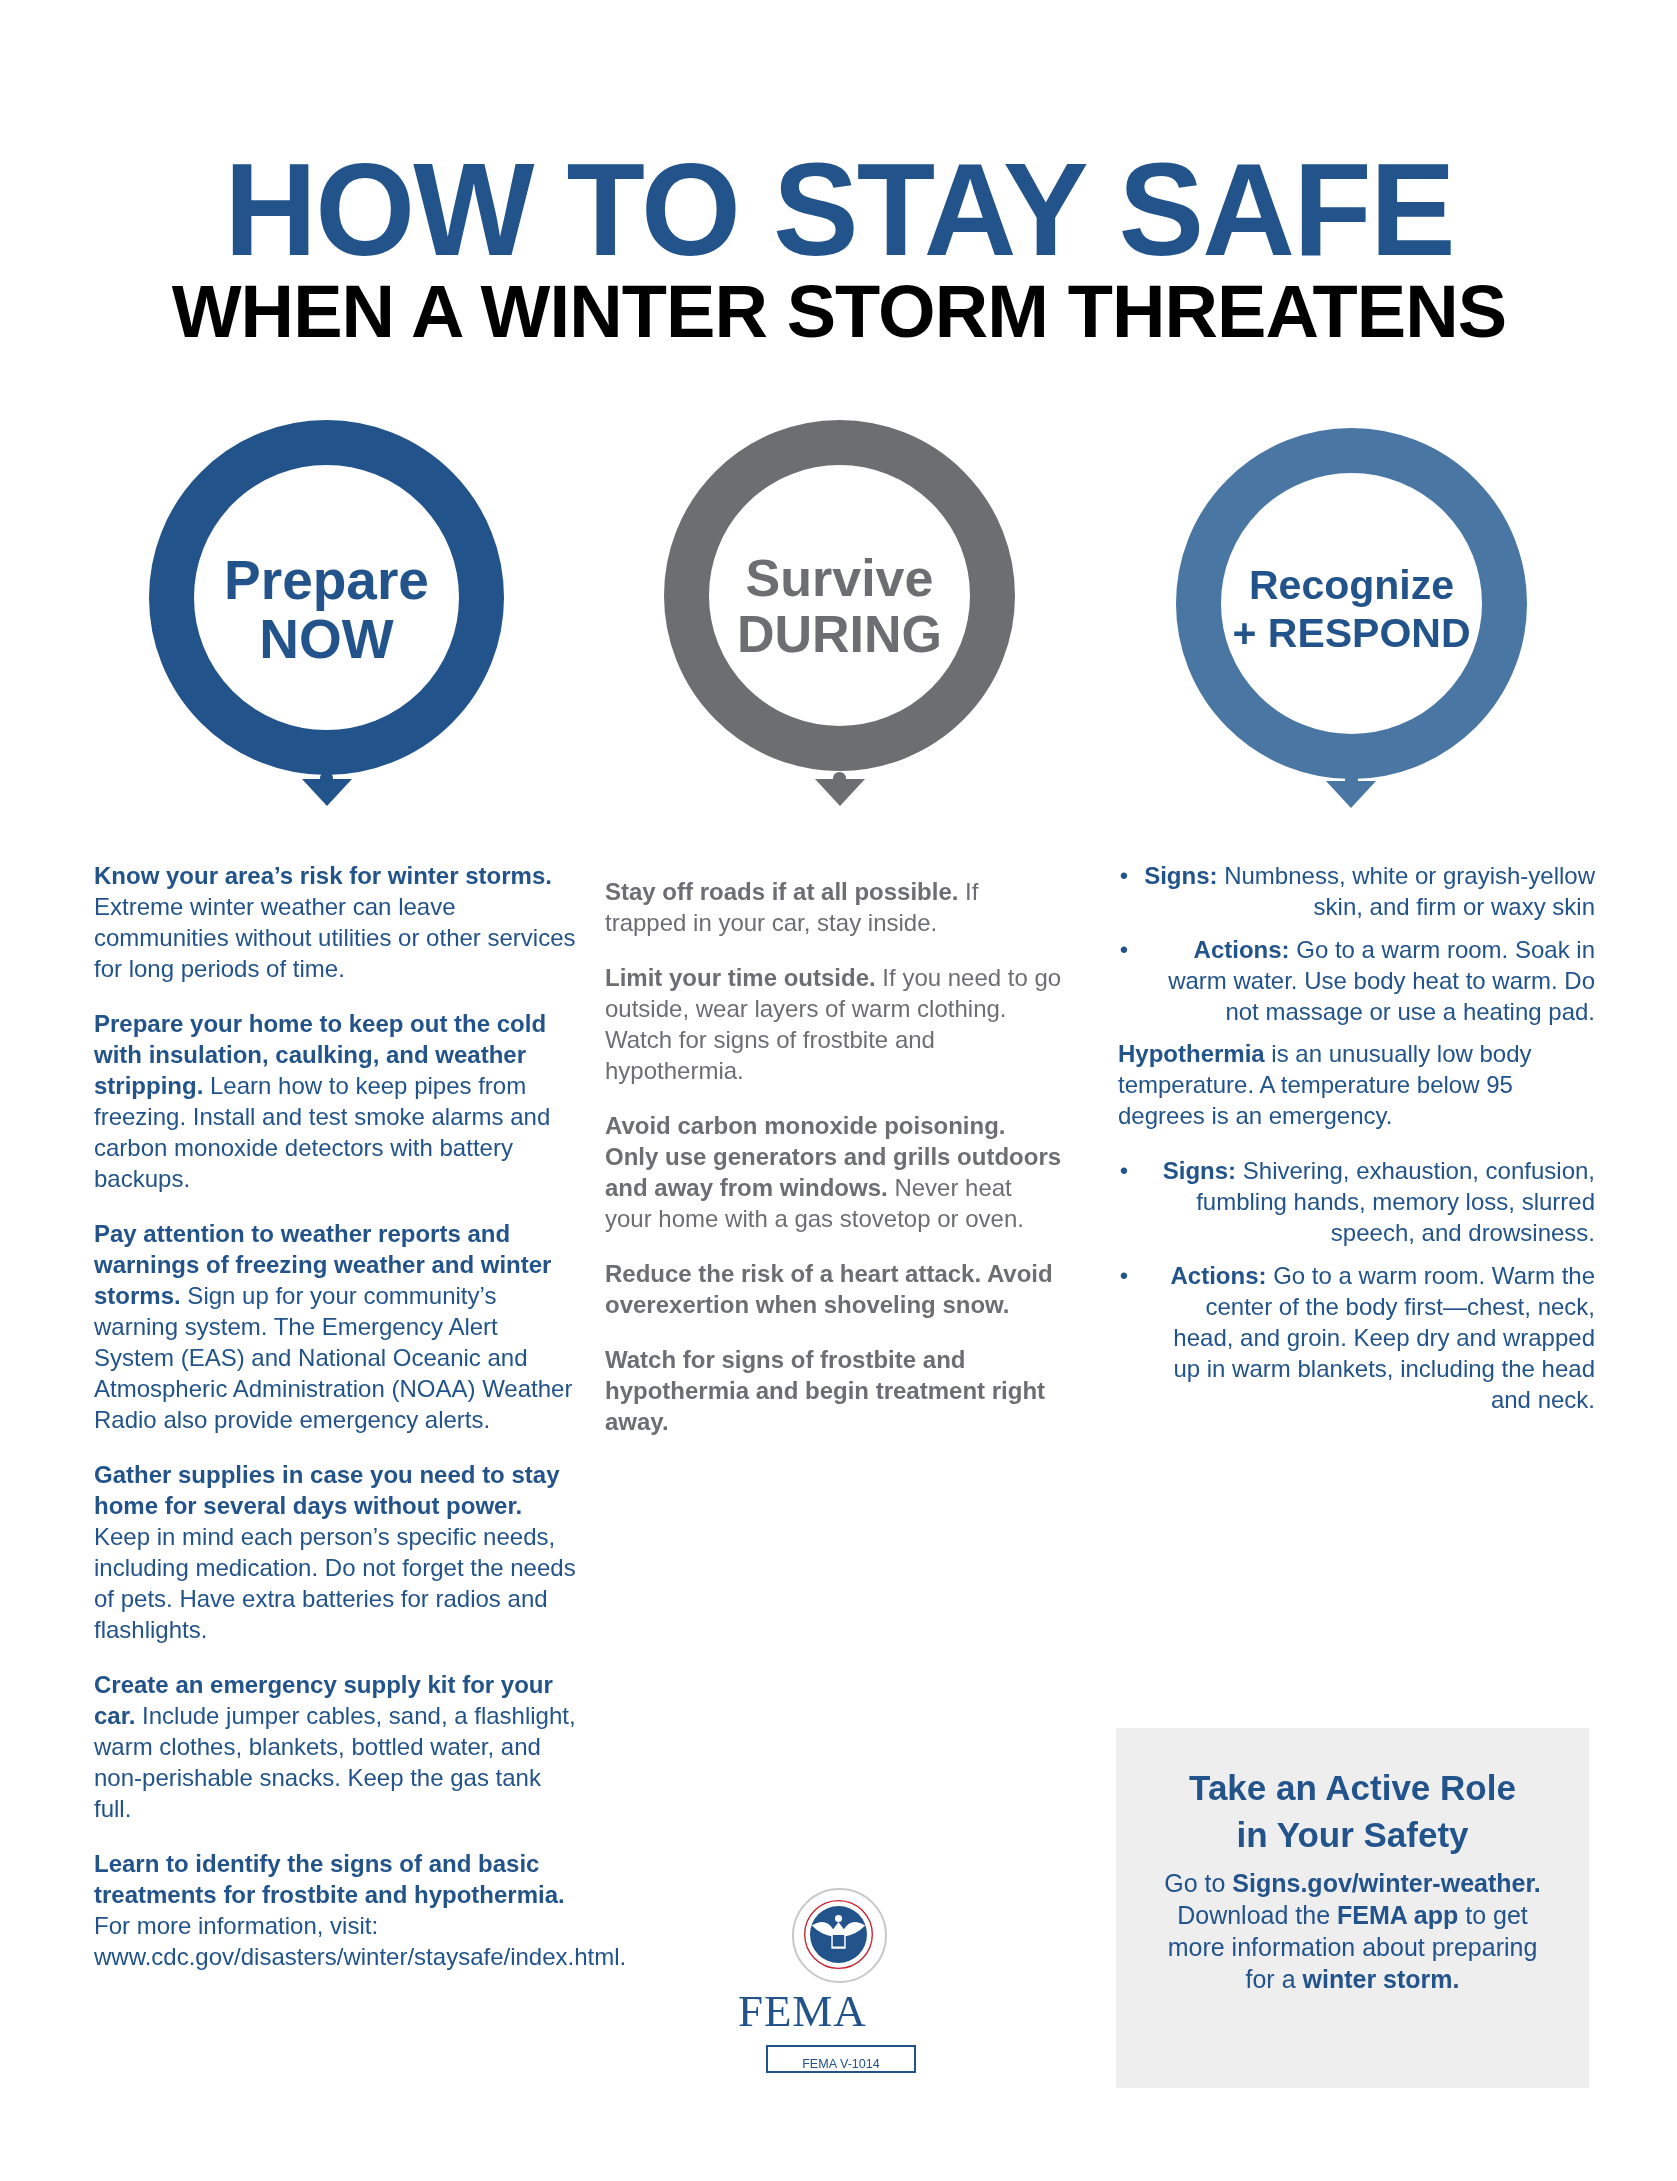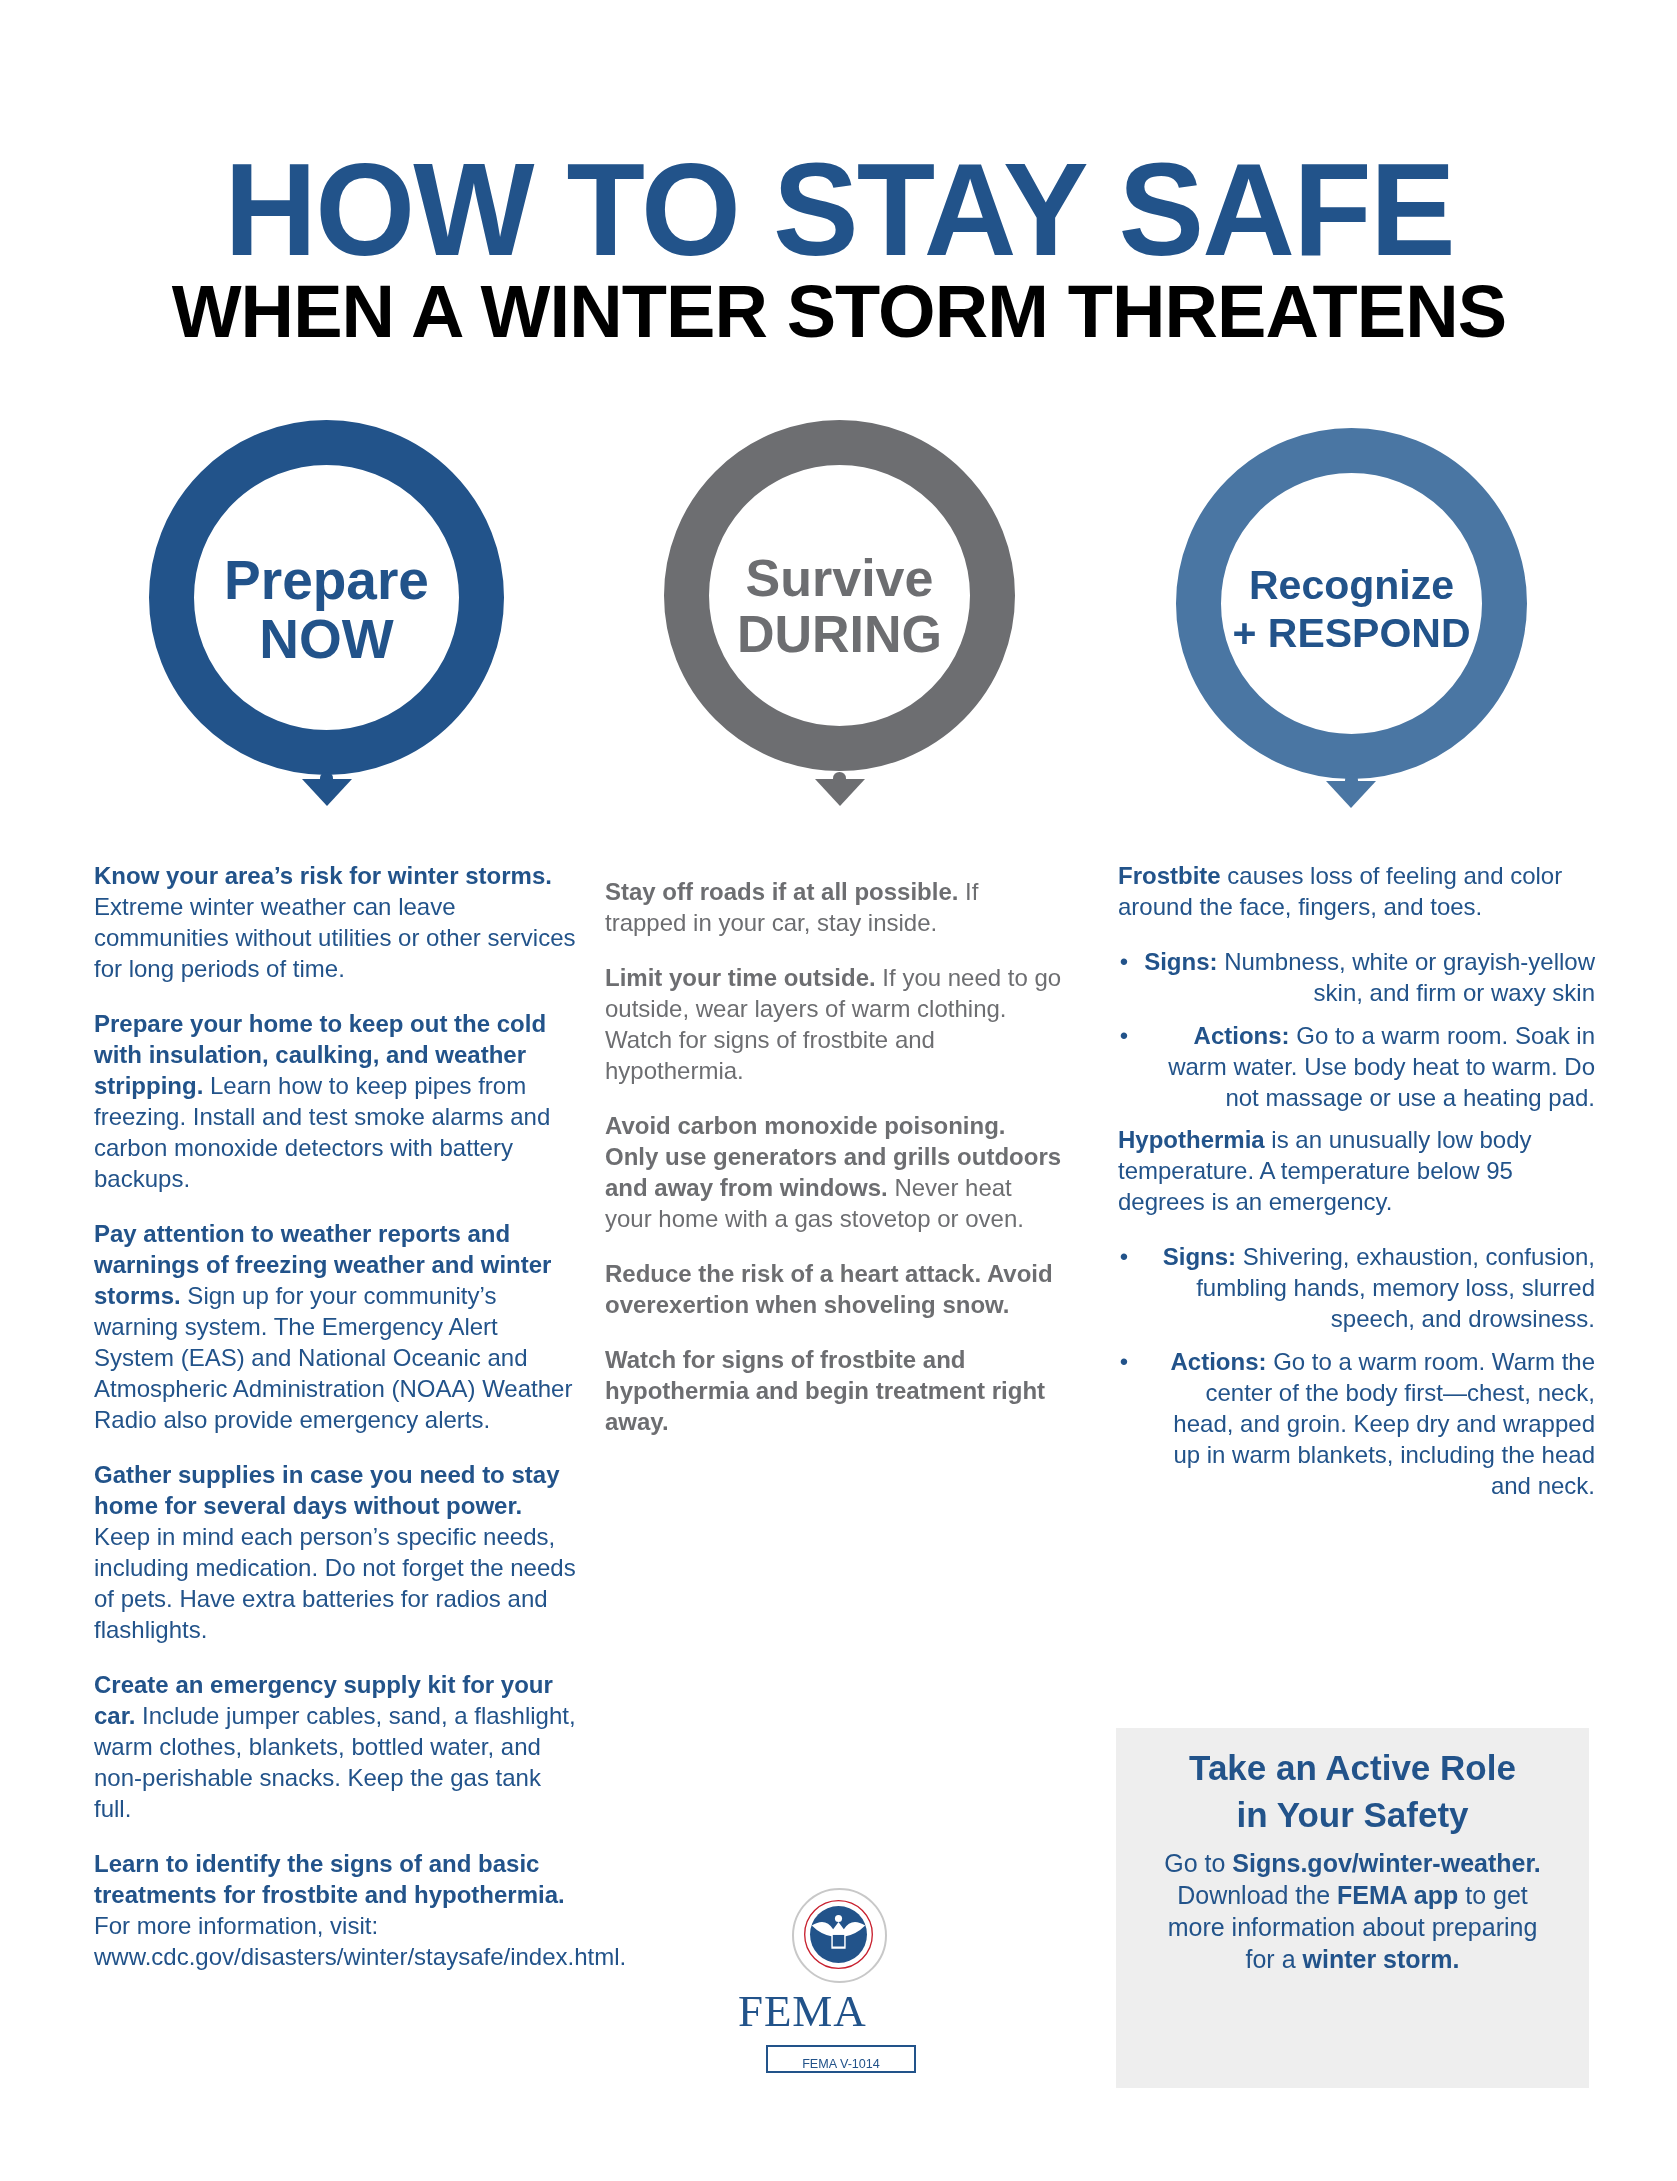--- a/index.html
+++ b/index.html
@@ -16,21 +16,21 @@
 
   .col { position: absolute; top: 860px; font-size: 24px; line-height: 31px; }
   .col p { margin: 0 0 24px 0; }
   .col b { font-weight: bold; }
   .col-blue { color: #22538a; }
   .col-gray { color: #6d6e71; margin-top: 16px; }
   ul.bullets { list-style: none; margin: 0 0 11.7px 0; padding: 0; }
   ul.bullets li { position: relative; padding-left: 24px; margin-bottom: 11.7px; text-align: right; }
   ul.bullets li::before { content: "\2022"; position: absolute; left: 1.8px; top: 0; }
 
-  .cta { position: absolute; left: 1116px; top: 1728px; width: 473px; height: 360px; background: #eeeeee; color: #22538a; text-align: center; box-sizing: border-box; padding-top: 16px; }
+  .cta { position: absolute; left: 1116px; top: 1728px; width: 473px; height: 360px; background: #eeeeee; color: #22538a; text-align: center; box-sizing: border-box; padding-top: 36px; }
   .cta h2 { margin: 0; font-size: 35px; line-height: 47px; font-weight: bold; }
   .cta p { margin: 9px 36px 0 36px; font-size: 25px; line-height: 32px; }
 
   .seal { position: absolute; left: 792px; top: 1888px; width: 95px; height: 95px; border-radius: 50%; background: #fff; border: 2.7px solid #c8c8c8; box-sizing: border-box; }
   .fema-word { position: absolute; left: 738px; top: 1989px; width: 198px; text-align: left; font-family: "Liberation Serif", "DejaVu Serif", serif; font-size: 45px; color: #22538a; line-height: 1; letter-spacing: 0.9px; }
   .fema-code { position: absolute; left: 766px; top: 2045px; width: 150px; height: 28px; border: 2.7px solid #22538a; box-sizing: border-box; text-align: center; font-size: 12.6px; line-height: 34px; color: #22538a; }
 </style>
 </head>
 <body>
 
@@ -75,21 +75,20 @@
 
 <div class="col col-gray" style="left:605px; width:459px;">
   <p><b>Stay off roads if at all possible.</b><span> If trapped in your car, stay inside.</span></p>
   <p><b>Limit your time outside.</b><span> If you need to go outside, wear layers of warm clothing. Watch for signs of frostbite and hypothermia.</span></p>
   <p><b>Avoid carbon monoxide poisoning. Only use generators and grills outdoors and away from windows.</b><span> Never heat your home with a gas stovetop or oven.</span></p>
   <p><b>Reduce the risk of a heart attack. Avoid overexertion when shoveling snow.</b><span></span></p>
   <p><b>Watch for signs of frostbite and hypothermia and begin treatment right away.</b><span></span></p>
 </div>
 
 <div class="col col-blue" style="left:1118px; width:477px;">
-  <p><b>Frostbite</b><span> causes loss of feeling and color around the face, fingers, and toes.</span></p>
   <ul class="bullets">
     <li><b>Signs:</b><span> Numbness, white or grayish-yellow skin, and firm or waxy skin</span></li>
     <li><b>Actions:</b><span> Go to a warm room. Soak in warm water. Use body heat to warm. Do not massage or use a heating pad.</span></li>
   </ul>
   <p><b>Hypothermia</b><span> is an unusually low body temperature. A temperature below 95 degrees is an emergency.</span></p>
   <ul class="bullets">
     <li><b>Signs:</b><span> Shivering, exhaustion, confusion, fumbling hands, memory loss, slurred speech, and drowsiness.</span></li>
     <li><b>Actions:</b><span> Go to a warm room. Warm the center of the body first—chest, neck, head, and groin. Keep dry and wrapped up in warm blankets, including the head and neck.</span></li>
   </ul>
 </div>

